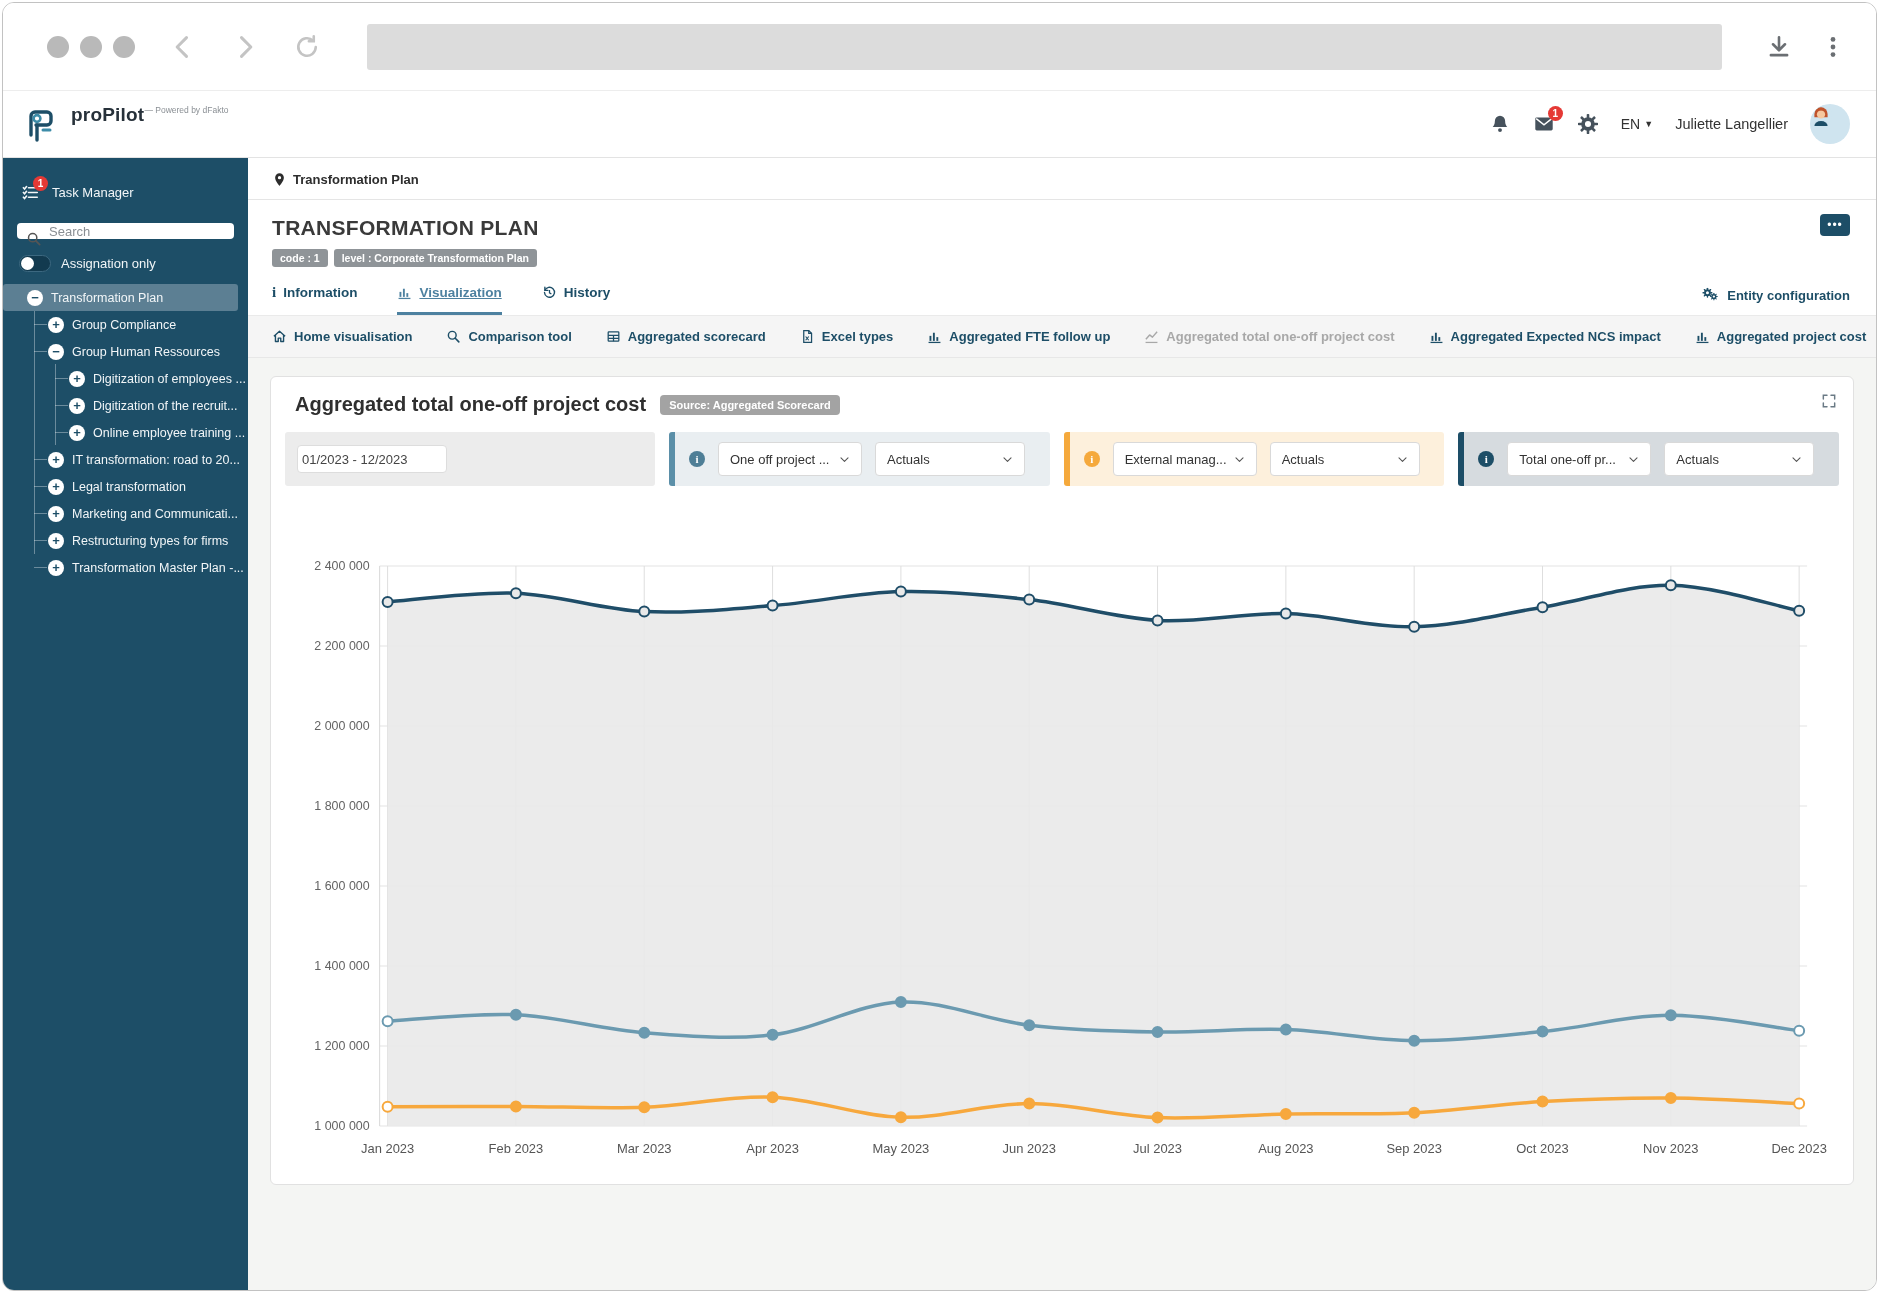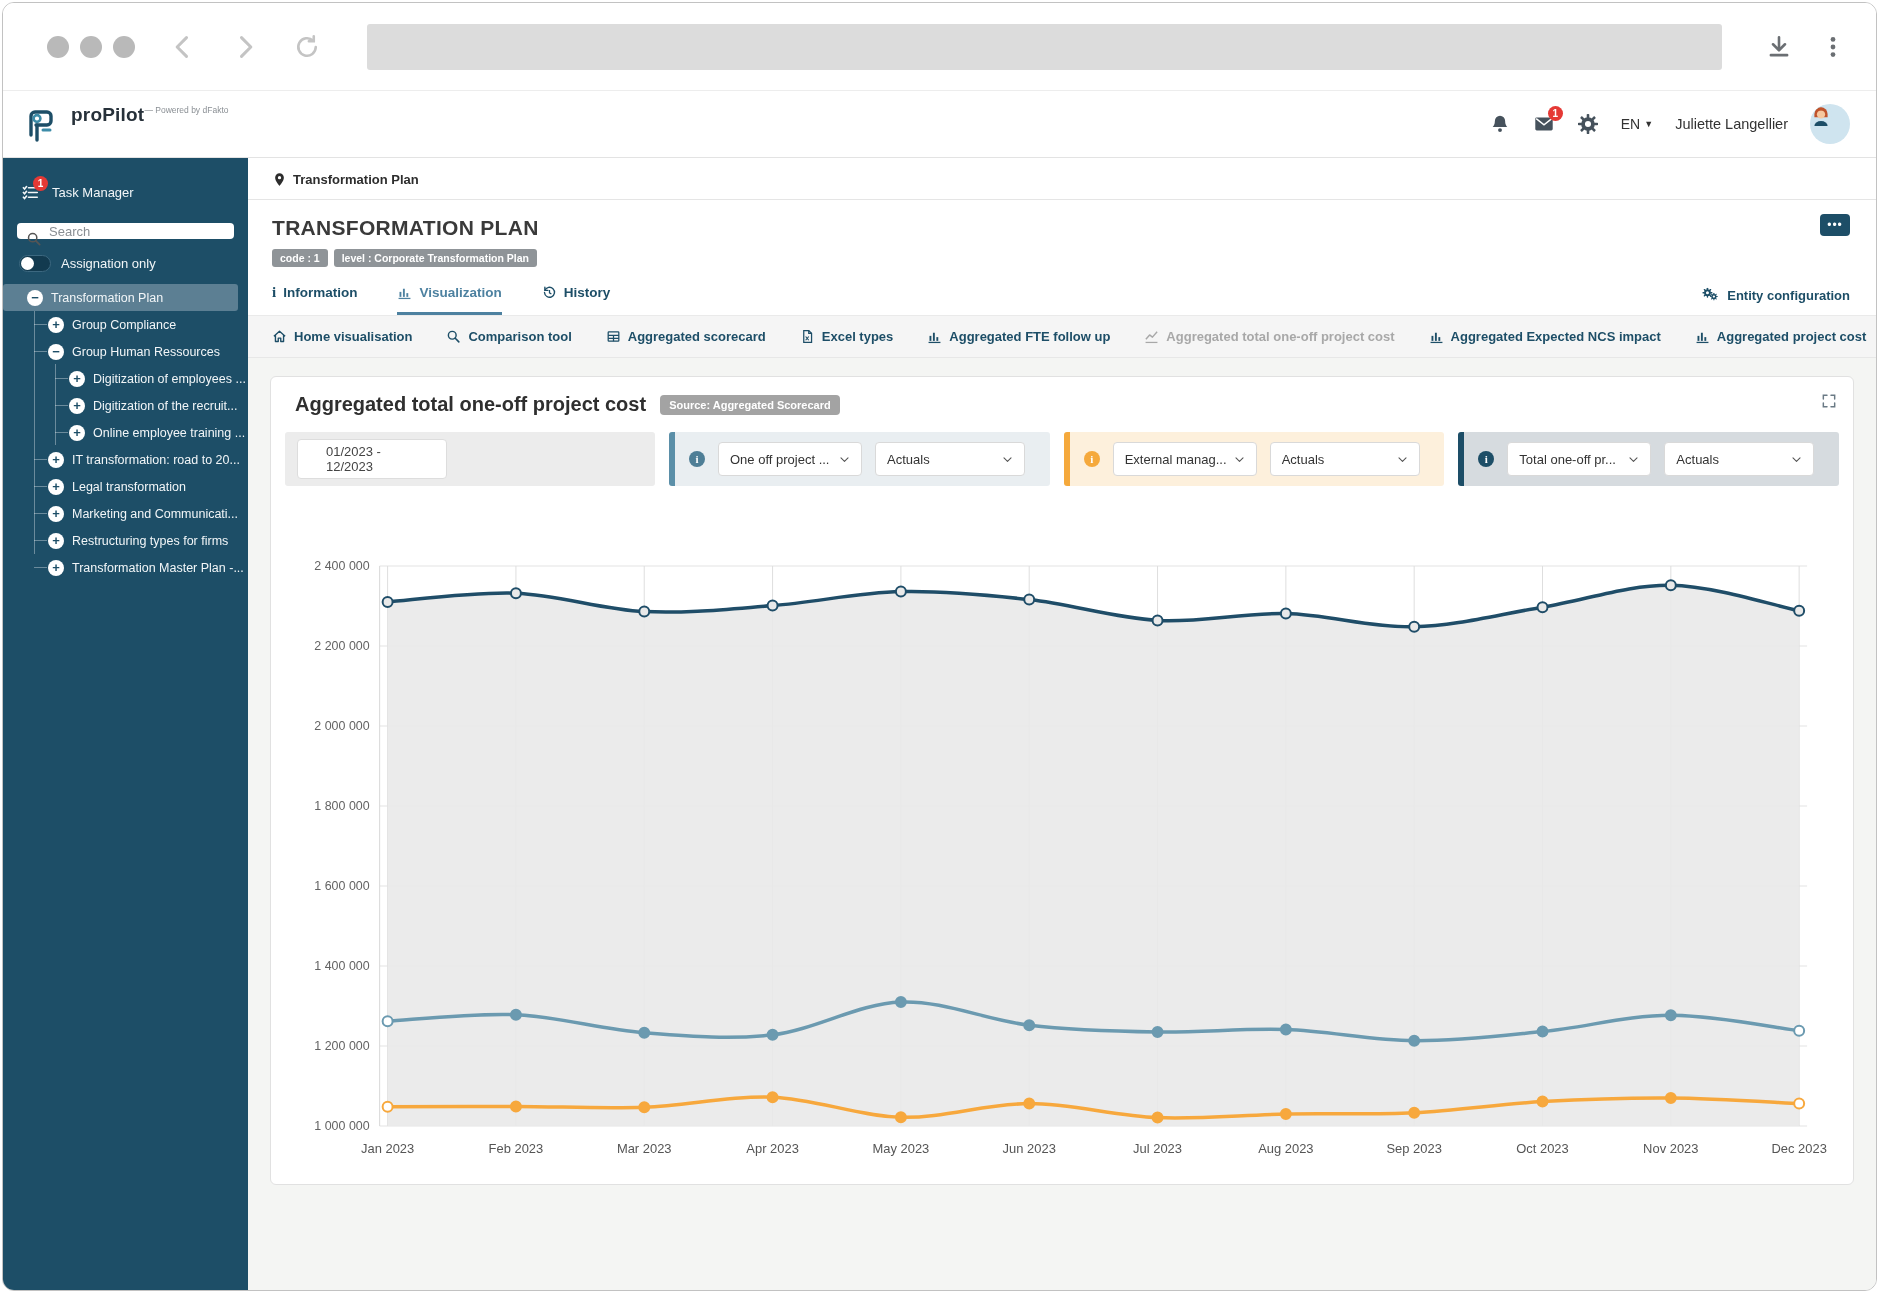--- a/index.html
+++ b/index.html
@@ -65,40 +65,40 @@
   .crumb-row svg { width:15px; height:15px; color:#2d2d2d; }
   .crumb { font-size:13px; font-weight:700; color:#2d2d2d; }
   .title-block { background:#fff; padding:16px 26px 0 24px; position:relative; }
   .page-title { font-size:21px; font-weight:800; color:#3a3a3a; letter-spacing:.3px; }
   .badges { display:flex; gap:6px; margin-top:9px; }
   .gbadge { background:#8f9498; color:#fff; font-size:10.5px; font-weight:700; padding:3px 8px; border-radius:3px; }
   .kebab-btn { position:absolute; right:26px; top:14px; width:30px; height:22px; background:#1d4e67; border-radius:4px; color:#fff; display:flex; align-items:center; justify-content:center; font-size:12px; letter-spacing:1px; }
   .tabs-row { background:#fff; display:flex; align-items:flex-end; gap:40px; padding:18px 26px 0 24px; }
   .tab { display:flex; align-items:center; gap:7px; font-size:13.5px; font-weight:600; color:#1d4e67; padding-bottom:12px; border-bottom:3px solid transparent; }
   .tab svg { width:15px; height:15px; }
-  .tab.active { color:#4d81a0; border-bottom-color:#4d81a0; }
+  .tab.active { color:#4d81a0; border-bottom-color:#4d81a0;text-decoration:underline; }
   .i-glyph { font-family:"Liberation Serif",serif; font-weight:700; font-style:normal; font-size:15px; line-height:1; }
   .entity { margin-left:auto; display:flex; align-items:center; gap:7px; font-size:13px; font-weight:600; color:#1d4e67; padding-bottom:12px; }
   .entity svg { width:18px; height:16px; }
   .subtabs { background:#f5f5f5; border-top:1px solid #eaeaea; border-bottom:1px solid #e7e7e7; display:flex; align-items:center; gap:34px; padding:13px 20px 13px 24px; white-space:nowrap; }
   .subtab { display:flex; align-items:center; gap:7px; font-size:13px; font-weight:600; color:#1d4e67; }
   .subtab svg { width:15px; height:15px; }
   .subtab.disabled { color:#a8a8a8; }
 
   
   .card { background:#fff; border:1px solid #e1e1e1; border-radius:6px; margin:18px 22px 0; padding:16px 14px 20px; position:relative; min-height:806px; }
   .card-head { display:flex; align-items:center; gap:14px; padding-left:10px; }
   .card-title { font-size:20px; font-weight:700; color:#2f2f2f; }
   .src-badge { background:#a3a3a3; color:#fff; font-size:11px; font-weight:700; padding:4px 9px; border-radius:4px; }
   .expand-btn { position:absolute; right:16px; top:16px; color:#6a7a85; }
   .expand-btn svg { width:16px; height:16px; }
 
   .filters { display:flex; gap:14px; margin-top:16px; height:54px; }
   .date-panel { width:370px; background:#ececec; border-radius:3px; display:flex; align-items:center; padding:0 12px; flex:none; }
-  .date-input { background:#fff; border:1px solid #ddd; border-radius:4px; height:40px; width:150px; font-size:13px; color:#444; display:flex; align-items:center; padding:0 28px; }
+  .date-input { background:#fff; border:1px solid #ddd; border-radius:4px; height:28px; width:150px; font-size:13px; color:#444; display:flex; align-items:center; padding:0 4px; }
   .filter-group { flex:1; border-left:6px solid #888; border-radius:3px; display:flex; align-items:center; gap:13px; padding:0 12px 0 14px; }
   .info-dot { width:16px; height:16px; border-radius:50%; color:#fff; font-size:11px; font-weight:700; font-family:"Liberation Serif",serif; display:flex; align-items:center; justify-content:center; flex:none; }
   .select { background:#fff; border:1px solid #d9d9d9; border-radius:4px; height:34px; display:flex; align-items:center; justify-content:space-between; padding:0 10px 0 11px; font-size:13px; color:#333; }
   .select svg { width:13px; height:13px; color:#555; }
   .sel-metric { width:144px; }
   .sel-value { width:150px; }
 
   .chartwrap { margin-top:18px; height:660px; }
   .chartwrap svg { width:100%; height:100%; display:block; }
 </style>

